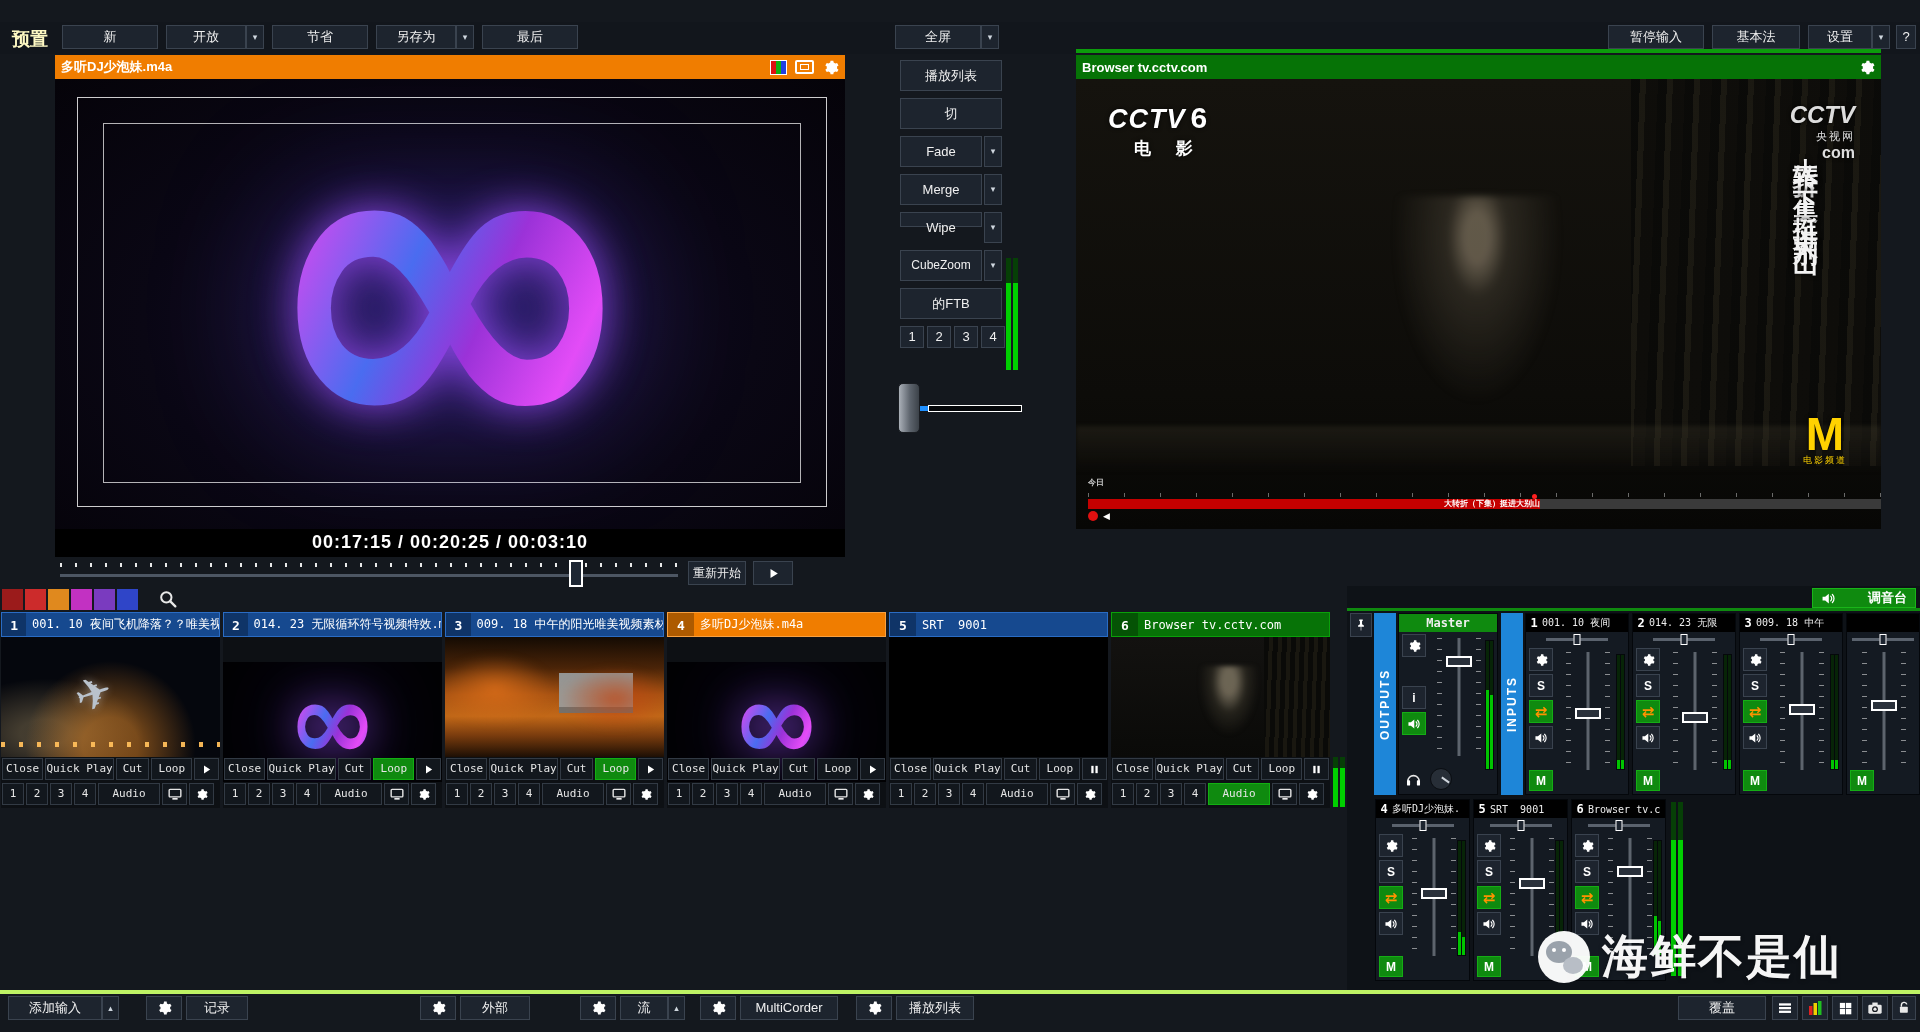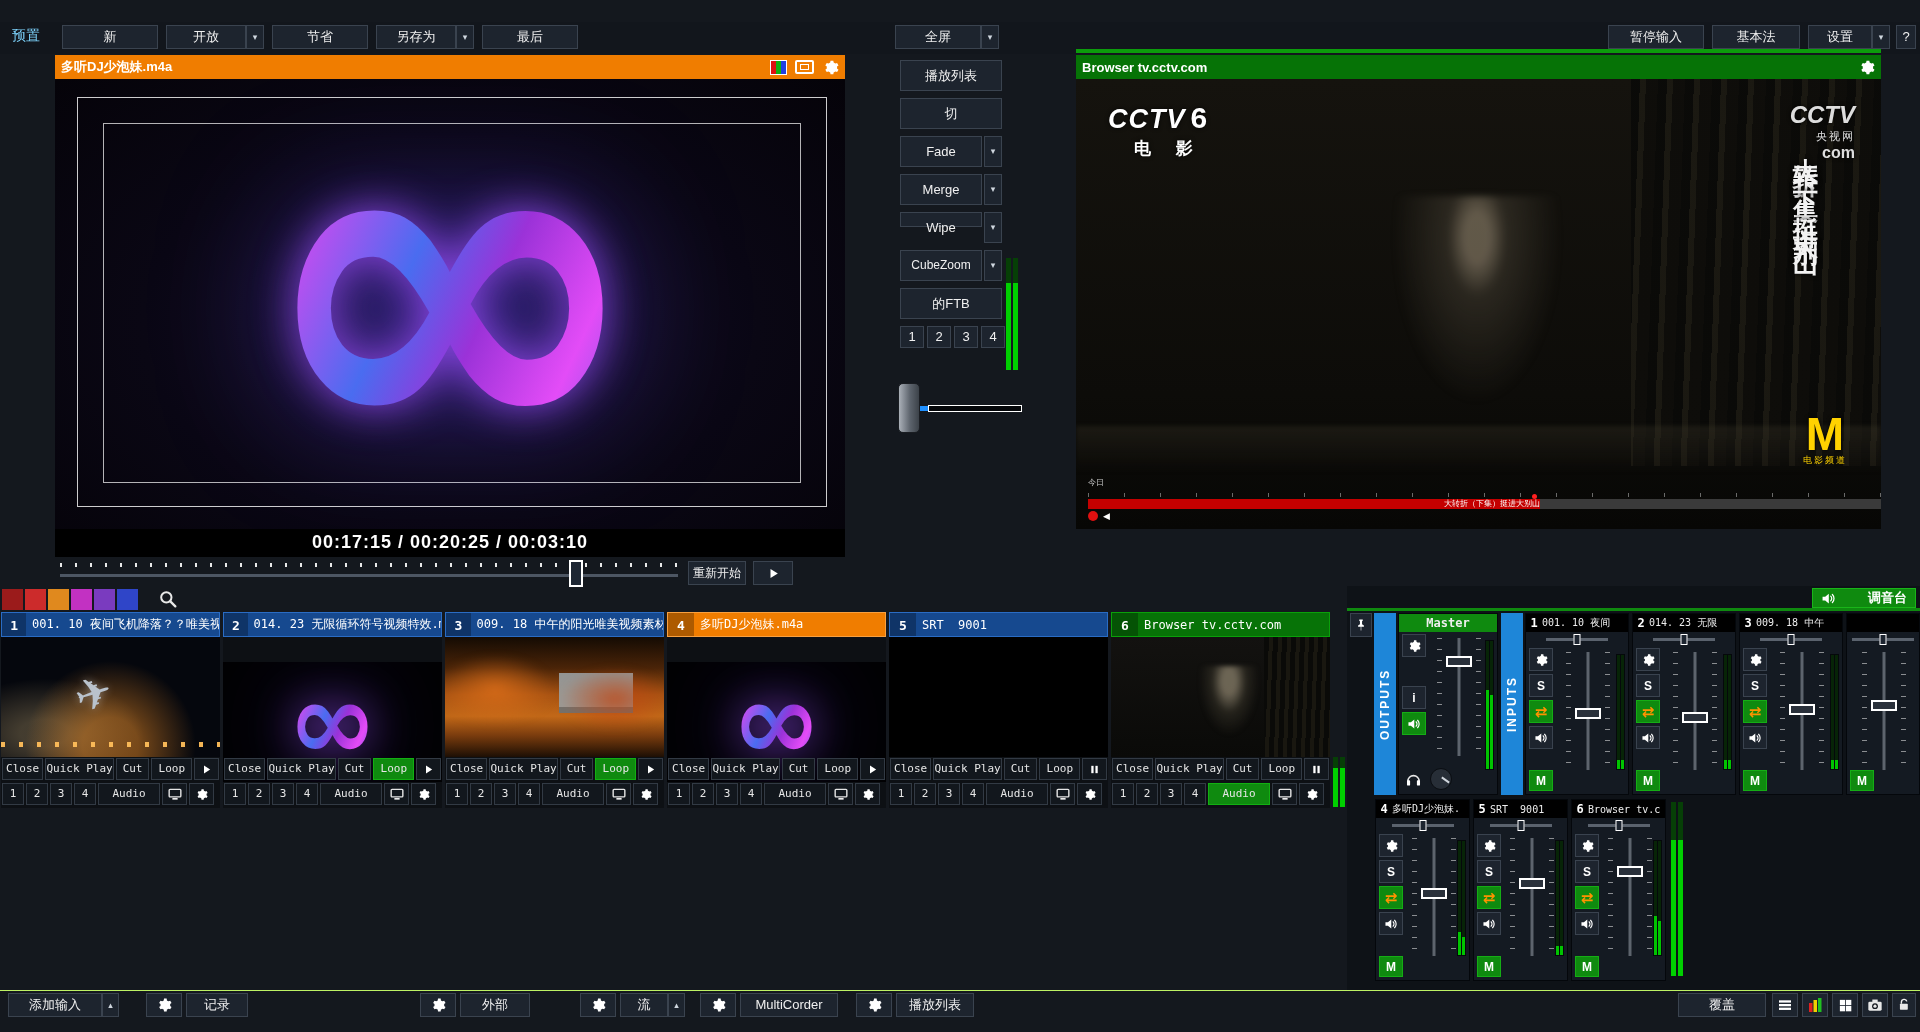--- a/index.html
+++ b/index.html
@@ -15,21 +15,21 @@
   .win-ctrl { width:34px; height:22px; text-align:center; line-height:20px; font-size:13px; color:#cfcfcf; }
 
   
   .tbtn { position:absolute; height:24px; background:#1d242e; border:1px solid #3a434f; color:#f0f0f0;
           font-size:13px; text-align:center; line-height:22px; }
   .tbtn.arr { font-size:9px; color:#cfd6de; }
   .gearbtn { display:flex; align-items:center; justify-content:center; }
 
   
   #toolbar { position:absolute; left:0; top:22px; width:1920px; height:32px; background:#12161c; }
-  .preset-label { position:absolute; left:12px; top:5px; font-size:14px; font-weight:normal; color:#7dd3fc; }
+  .preset-label { position:absolute; left:12px; top:5px; font-size:18px; font-weight:bold; color:#fef9c3; }
 
   
   #preview-panel { position:absolute; left:55px; top:55px; width:790px; height:502px; background:#000; }
   .pane-header { height:24px; display:flex; align-items:center; padding:0 6px; font-size:13px; font-weight:bold; color:#fff; }
   .hdr-orange { background:#f07d00; }
   .hdr-green-big { background:#067306; }
   .hdr-icons { margin-left:auto; display:flex; align-items:center; gap:8px; }
   .colorbars { width:17px; height:15px; background:#fff; padding:1px; display:flex; gap:0; }
   .colorbars i { flex:1; }
   .mon-ic { width:19px; height:14px; border:2px solid #fff; border-radius:2px; position:relative; }
@@ -89,21 +89,21 @@
   .cctvcom { position:absolute; right:26px; top:22px; text-align:right; color:rgba(240,240,240,.92); text-shadow:0 0 4px #000; }
   .cctvcom .a { font-size:24px; font-weight:bold; font-style:italic; }
   .cctvcom .b { font-size:11px; letter-spacing:2px; }
   .cctvcom .c { font-size:16px; font-weight:bold; }
   .vtitle { position:absolute; right:58px; top:58px; height:300px; writing-mode:vertical-rl; color:#f2f2f2;
       font-size:25px; font-weight:bold; text-shadow:0 0 5px #000; display:flex; gap:10px; }
   .vtitle span { letter-spacing:8px; }
   .mlogo { position:absolute; right:34px; bottom:62px; text-align:center; color:#ffd200; text-shadow:0 0 4px #000; }
   .mlogo .m { font-size:46px; font-weight:bold; line-height:40px; }
   .mlogo .s { font-size:9px; letter-spacing:2px; }
-  .ptl { position:absolute; left:12px; right:0; bottom:8px; }
+  .ptl { position:absolute; left:12px; right:0; bottom:8px;font-weight:bold; }
   .ptl-today { font-size:8px; color:#cfcfcf; margin-bottom:1px; }
   .ptl-ticks { height:8px; background:repeating-linear-gradient(90deg,rgba(255,255,255,.4) 0 1px,transparent 1px 36px);
       background-size:100% 4px; background-repeat:no-repeat; background-position:0 100%; }
   .ptl-dot { position:absolute; left:56%; bottom:22px; width:5px; height:5px; border-radius:50%; background:#ff2020; }
   .ptl-bar { display:flex; height:10px; margin-top:2px; }
   .ptl-red { width:57%; background:#c40000; color:#fff; font-size:8px; line-height:10px; text-align:right; overflow:hidden; white-space:nowrap; }
   .ptl-gray { flex:1; background:#3a3a3a; }
   .ptl-foot { display:flex; align-items:center; gap:5px; margin-top:2px; }
   .ptl-live { width:10px; height:10px; border-radius:50%; background:#e01010; }
   .ptl-back { color:#fff; font-size:9px; }
@@ -184,21 +184,21 @@
   
   #watermark { position:absolute; left:1538px; top:926px; display:flex; align-items:center; gap:12px; z-index:30; }
   .wx-ic { position:relative; width:52px; height:52px; border-radius:50%; background:rgba(255,255,255,.96); }
   .wx-b1 { position:absolute; left:8px; top:10px; width:26px; height:22px; border-radius:50%; background:#9aa2ab; }
   .wx-b2 { position:absolute; right:7px; bottom:9px; width:20px; height:17px; border-radius:50%; background:#b8bec6; }
   .wx-b1::before,.wx-b1::after { content:""; position:absolute; top:7px; width:4px; height:4px; border-radius:50%; background:#fff; }
   .wx-b1::before { left:6px; } .wx-b1::after { right:6px; }
   .wm-text { font-size:46px; font-weight:bold; color:rgba(255,255,255,.96); letter-spacing:2px; text-shadow:0 1px 4px rgba(0,0,0,.4); }
 
   
-  #bottom-toolbar { position:absolute; left:0; top:990px; width:1920px; height:28px; background:#14181e; border-top:1px solid #bef264; }
+  #bottom-toolbar { position:absolute; left:0; top:990px; width:1920px; height:28px; background:#14181e; border-top:4px solid #bef264; }
   #bottom-toolbar .tbtn { top:2px; }
   #statusbar { position:absolute; left:0; top:1019px; width:1920px; height:13px; background:#07090c; font-size:11px;
       display:flex; gap:22px; padding-left:30px; line-height:13px; }
   .st-res { color:#2ecc40; font-weight:bold; }
   .st-item { color:#d8d8d8; font-weight:bold; }
 
   .ic { display:block; fill:#fff; }
   .muted-ic { fill:#e8e8e8; }
 </style>
 </head>
@@ -946,20 +946,27 @@
             <i style="--lv:30%"></i>
           </div>
       </div>
     </div>
     <span class="meters-v" style="left:324px;top:216px;height:174px">
         <i></i>
         <i></i>
       </span>
   </div>
 
+  <div id="watermark">
+    <span class="wx-ic">
+        <span class="wx-b1"></span>
+        <span class="wx-b2"></span>
+      </span>
+    <span class="wm-text">海鲜不是仙</span>
+  </div>
 
   <div id="bottom-toolbar">
     <span class="tbtn" style="left:8px;width:94px">添加输入</span>
     <span class="tbtn arr" style="left:102px;width:17px">▴</span>
     <span class="tbtn gearbtn" style="left:146px;width:36px">
         <svg class="ic" width="16" height="16">
           <use href="#sym-gear"></use>
         </svg>
       </span>
     <span class="tbtn" style="left:186px;width:62px">记录</span>

